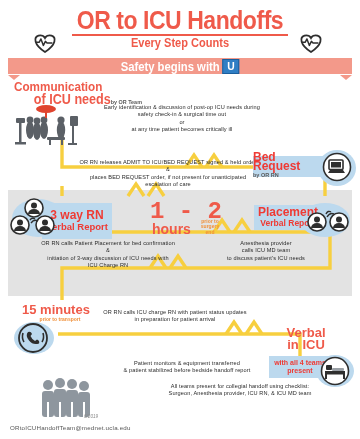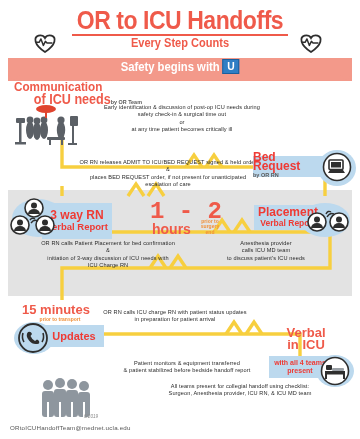--- a/index.html
+++ b/index.html
@@ -26,21 +26,21 @@
   .subtitle {
     position: absolute; left: 0; top: 36px; width: 360px;
     text-align: center; font-size: 12px; font-weight: bold; color: #ef5a4a;
     transform: scaleX(0.92); transform-origin: center;
   }
   .heart { position: absolute; top: 32px; width: 26px; height: 22px; }
   .heart.left { left: 32px; }
   .heart.right { left: 298px; }
 
   .banner {
-    position: absolute; left: 8px; top: 58px; width: 344px; height: 23px;
+    position: absolute; left: 8px; top: 58px; width: 344px; height: 16px;
     background: #f3998a;
   }
   .banner-text {
     position: absolute; left: 0; top: 1px; width: 344px; text-align: center;
     color: #ffffff; font-size: 12px; font-weight: bold;
     transform: scaleX(0.94); transform-origin: center;
   }
   .u-box {
     display: inline-block; background: #2f7ec4; color: #fff;
     border: 1px solid #1a5e9c;
@@ -275,23 +275,20 @@
   <div class="body-txt" style="left:206px;top:240px;width:120px;">
     <div>Anesthesia provider</div>
     <div>calls ICU MD team</div>
     <div>to discuss patient's ICU needs</div>
   </div>
 
   <div class="big-hours" style="left:22px;top:303px;font-size:13px;line-height:13px;">15 minutes</div>
   <div class="small-orange" style="left:24px;top:317px;width:72px;">prior to transport</div>
 
   <div class="blue-blob" style="left:14px;top:322px;width:40px;height:32px;"></div>
-  <div class="pill" style="left:44px;top:325px;width:60px;height:22px;">
-    <div class="pill-red" style="font-size:11px;">Updates</div>
-  </div>
   <svg style="position:absolute;left:17px;top:322px;width:32px;height:32px" viewBox="0 0 32 32">
     <circle cx="16" cy="16" r="14" fill="none" stroke="#2e2e2e" stroke-width="1.8"></circle>
     <path d="M11 10 q3 -1 4 2 l-1.5 2 q1.5 3.5 4.5 5 l2 -1.5 q3 1 2 4 q-6 2 -10 -3 q-4 -5 -1 -8.5 z" fill="#2e2e2e"></path>
     <path d="M6 11 q-1.5 5 1 9 M26 11 q1.5 5 -1 9" stroke="#2e2e2e" stroke-width="1.6" fill="none"></path>
   </svg>
 
   <div class="body-txt" style="left:80px;top:309px;width:190px;">
     <div>OR RN calls ICU charge RN with patient status updates</div>
     <div>in preparation for patient arrival</div>
   </div>

